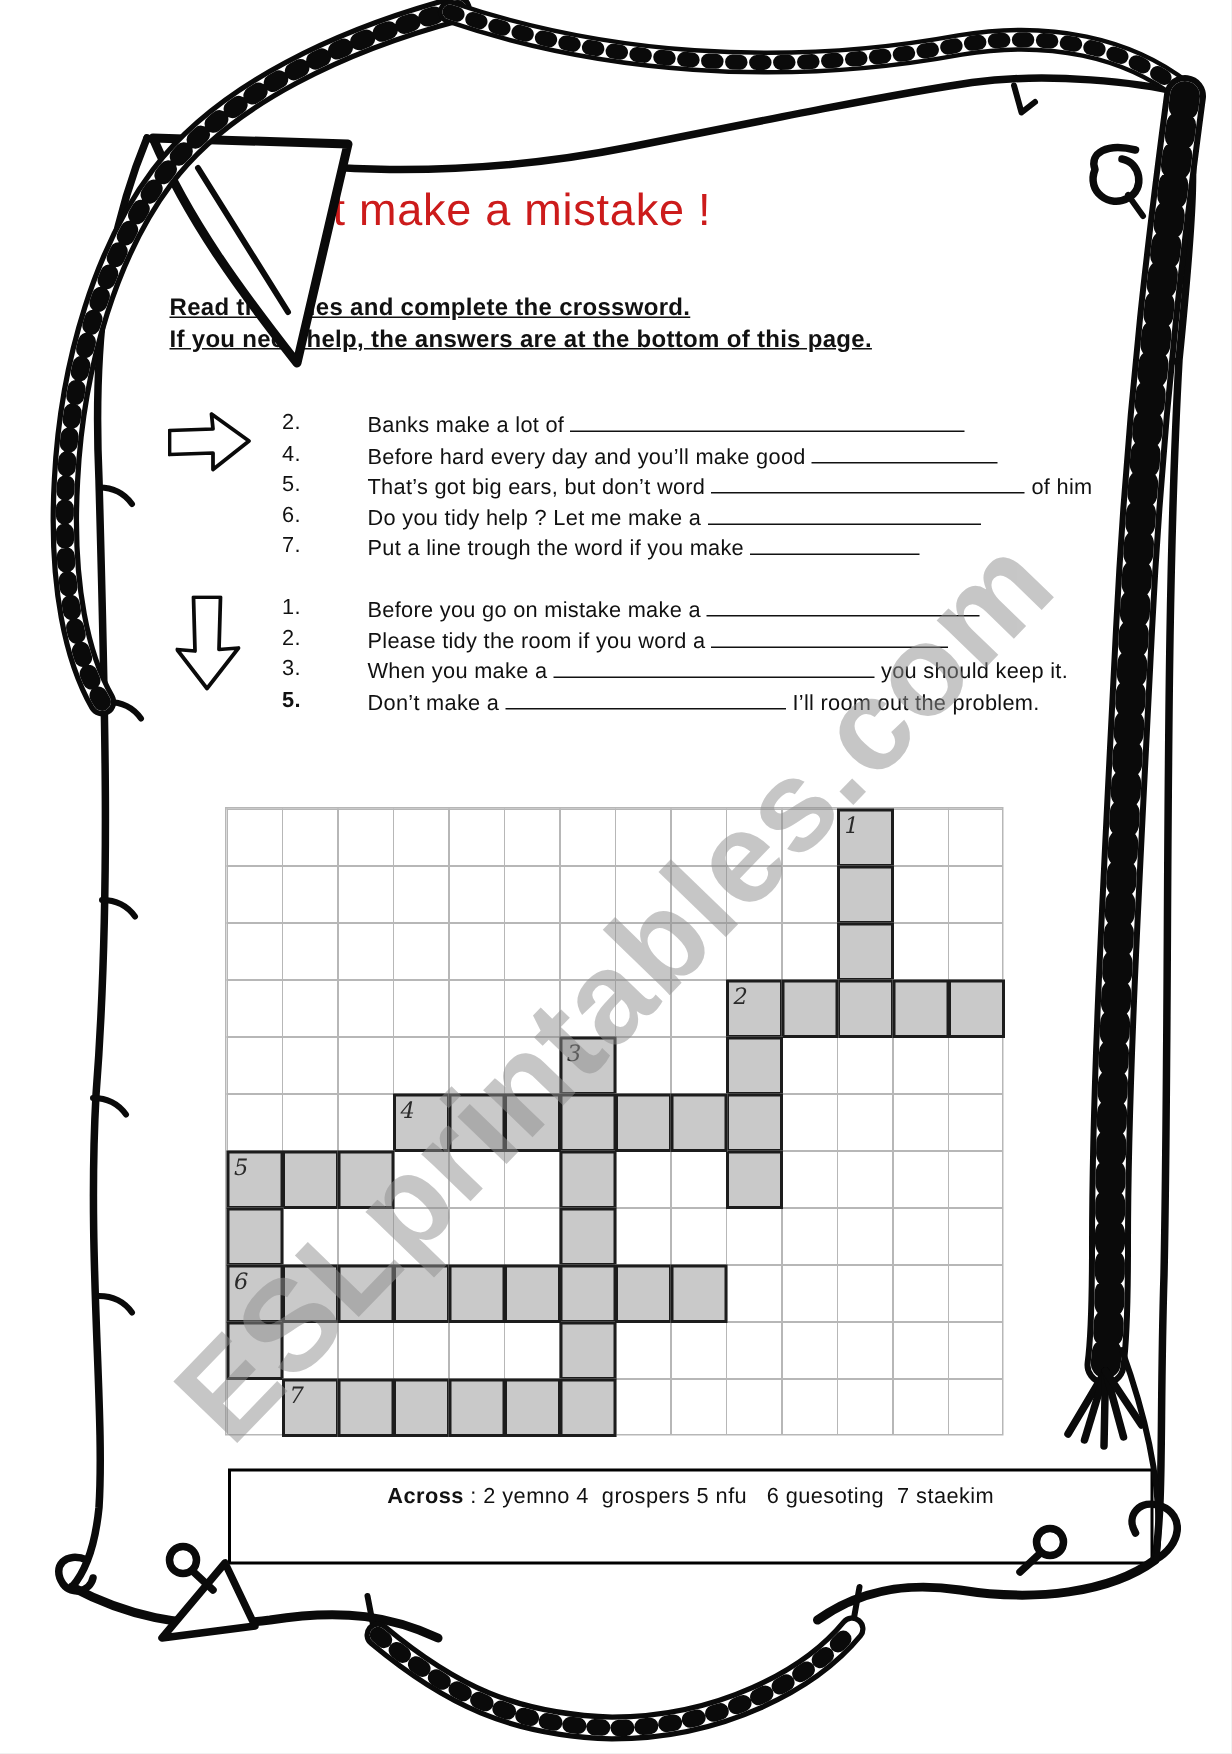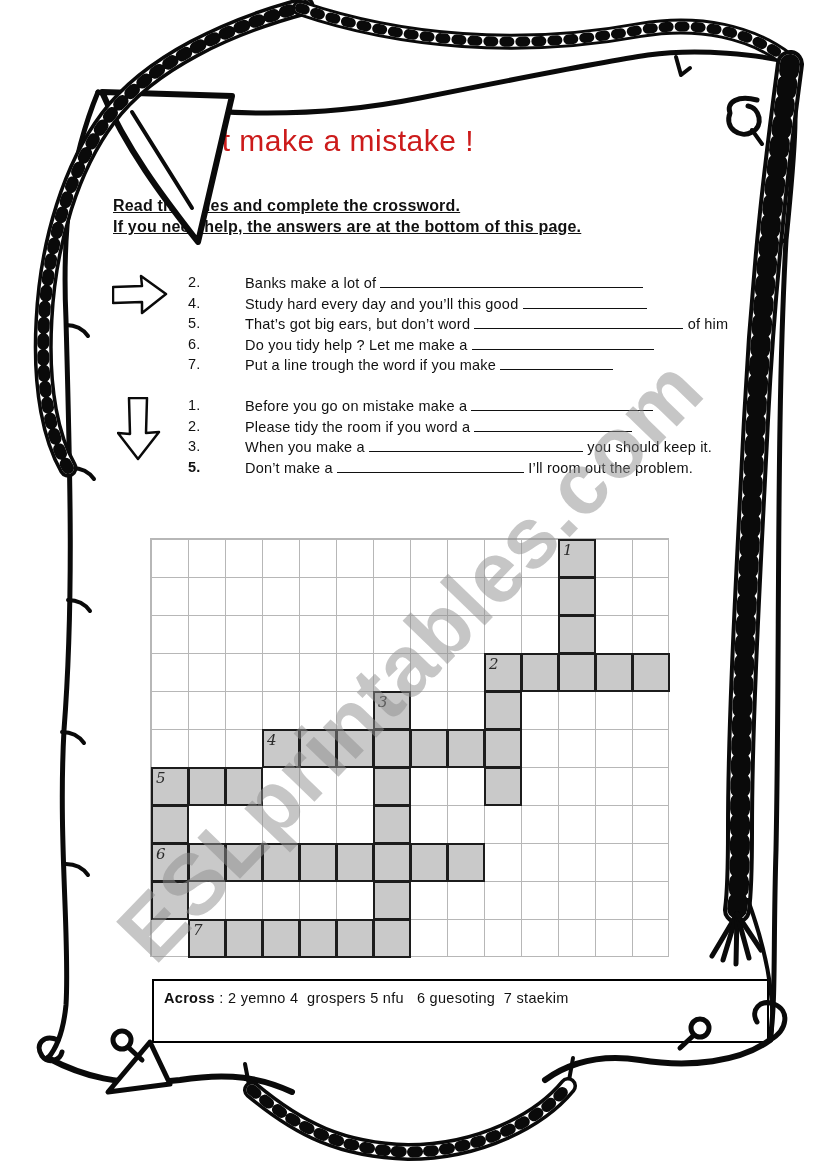--- a/index.html
+++ b/index.html
@@ -38,21 +38,21 @@
     border:1px solid #b7b7b7;box-sizing:border-box;
     background-image:
       repeating-linear-gradient(to right,#b7b7b7 0,#b7b7b7 1px,transparent 1px,transparent 37px),
       repeating-linear-gradient(to bottom,#b7b7b7 0,#b7b7b7 1px,transparent 1px,transparent 38px);
   }
   .gcell{position:absolute;box-sizing:border-box;width:38px;height:39px;border:2px solid #1c1c1c;}
   .gnum{position:absolute;font-family:"DejaVu Serif",serif;font-style:italic;font-size:15px;color:#2a2a2a;z-index:1;}
   
   #answer-box{
     left:152px;top:979px;width:617px;height:64px;border:2px solid #000;box-sizing:border-box;
-    padding:7px 10px;font-size:14.5px;line-height:21px;letter-spacing:.3px;
+    padding:7px 10px;font-size:14.5px;line-height:21px;letter-spacing:.3px;text-align:center;
   }
   .ans-row{white-space:pre;}
   .ans-label{font-weight:bold;}
 </style>
 </head>
 <body>
 
 <div id="page">
 
   <svg id="border-art" viewBox="0 0 821 1169" xmlns="http://www.w3.org/2000/svg">
@@ -139,21 +139,21 @@
     </svg>
   </div>
 
   <div id="across-list" class="content clue-list">
       <div class="clue-row">
         <span class="clue-num">2.</span>
         <span class="clue-text"><span>Banks make a lot of </span><span class="blank" style="width: 263px;"></span><span></span></span>
       </div>
       <div class="clue-row">
         <span class="clue-num">4.</span>
-        <span class="clue-text"><span>Study hard every day and you’ll this good </span><span class="blank" style="width: 124px;"></span><span></span></span>
+        <span class="clue-text"><span>Before hard every day and you’ll make good </span><span class="blank" style="width: 124px;"></span><span></span></span>
       </div>
       <div class="clue-row">
         <span class="clue-num">5.</span>
         <span class="clue-text"><span>That’s got big ears, but don’t word </span><span class="blank" style="width: 209px;"></span><span> of him</span></span>
       </div>
       <div class="clue-row">
         <span class="clue-num">6.</span>
         <span class="clue-text"><span>Do you tidy help ? Let me make a </span><span class="blank" style="width: 182px;"></span><span></span></span>
       </div>
       <div class="clue-row">

